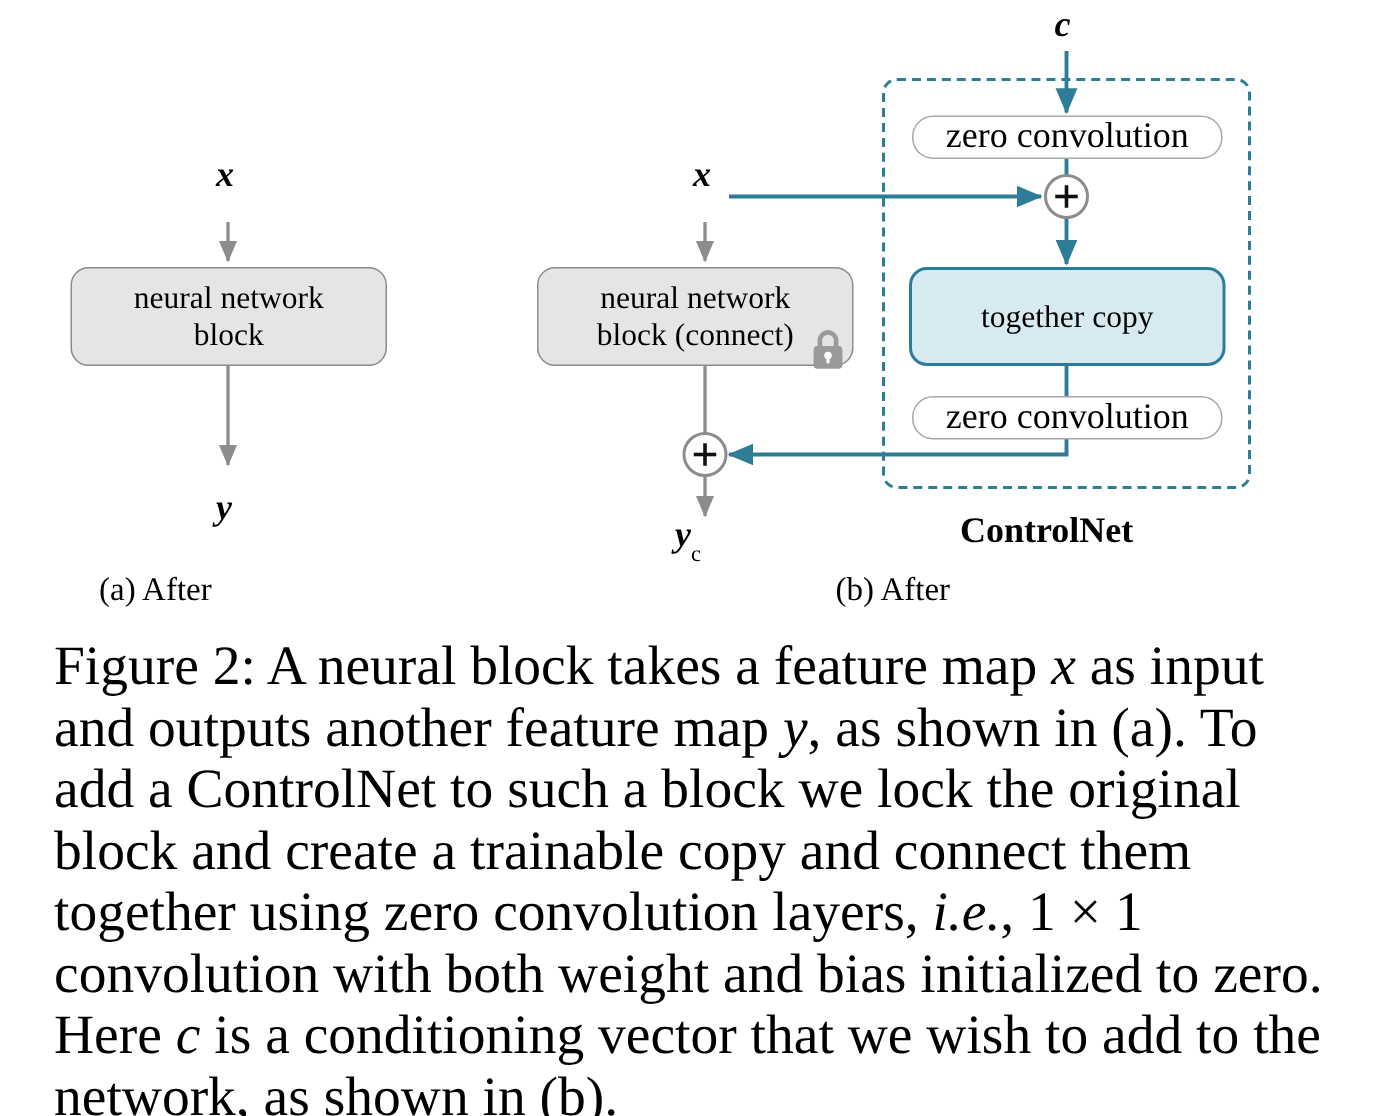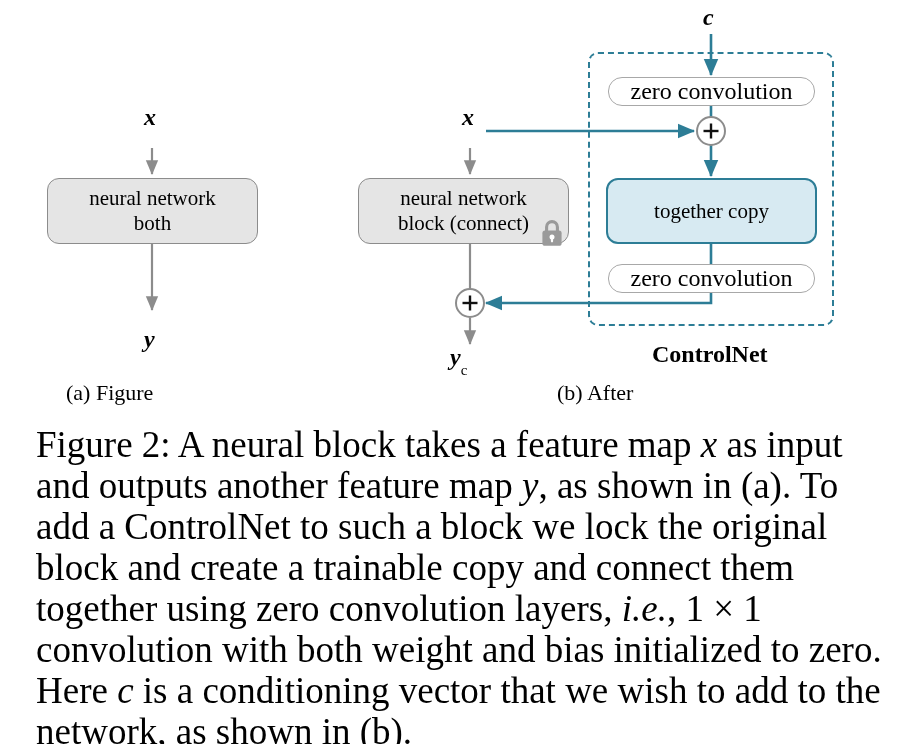--- a/index.html
+++ b/index.html
@@ -211,21 +211,21 @@
       </g>
     </svg>
 
     <div id="controlnet-frame"></div>
 
     <div class="var-label" style="left:144px; top:104px;">x</div>
 
     <div class="node box-gray" style="left:47px; top:178px; width:211px; height:66px;">
       <div>
         <div>neural network</div>
-        <div>both</div>
+        <div>block</div>
       </div>
     </div>
 
     <div class="var-label" style="left:144px; top:326px;">y</div>
 
     <div class="var-label" style="left:462px; top:104px;">x</div>
 
     <div class="var-label" style="left:703px; top:4px;">c</div>
 
     <div class="node box-gray" style="left:358px; top:178px; width:211px; height:66px;">
@@ -245,21 +245,21 @@
     <div class="node box-white" style="left:608px; top:77px; width:207px; height:29px;">zero convolution</div>
 
     <div class="node box-blue" style="left:606px; top:178px; width:211px; height:66px;">together copy</div>
 
     <div class="node box-white" style="left:608px; top:264px; width:207px; height:29px;">zero convolution</div>
 
     <div class="var-label" style="left:450px; top:344px;">
       <span>y</span><span class="sub">c</span>
     </div>
 
-    <div class="controlnet-label" style="left:640px; top:341px;margin-left:12px;">ControlNet</div>
-
-    <div class="panel-caption" style="left:66px; top:380px;">(a) Figure</div>
+    <div class="controlnet-label" style="left:640px; top:341px;">ControlNet</div>
+
+    <div class="panel-caption" style="left:66px; top:380px;">(a) After</div>
     <div class="panel-caption" style="left:557px; top:380px;">(b) After</div>
   </div>
 
   <div id="caption"><span>Figure 2: A neural block takes a feature map </span><span class="mi">x</span><span> as input and outputs another feature map </span><span class="mi">y</span><span>, as shown in (a).  To add a ControlNet to such a block we lock the original block and create a trainable copy and connect them together using zero convolution layers, </span><span class="ie">i.e.</span><span>, 1 × 1 convolution with both weight and bias initialized to zero. Here </span><span class="mi">c</span><span> is a conditioning vector that we wish to add to the network, as shown in (b).</span></div>
 
 </div>
 
 </body></html>

